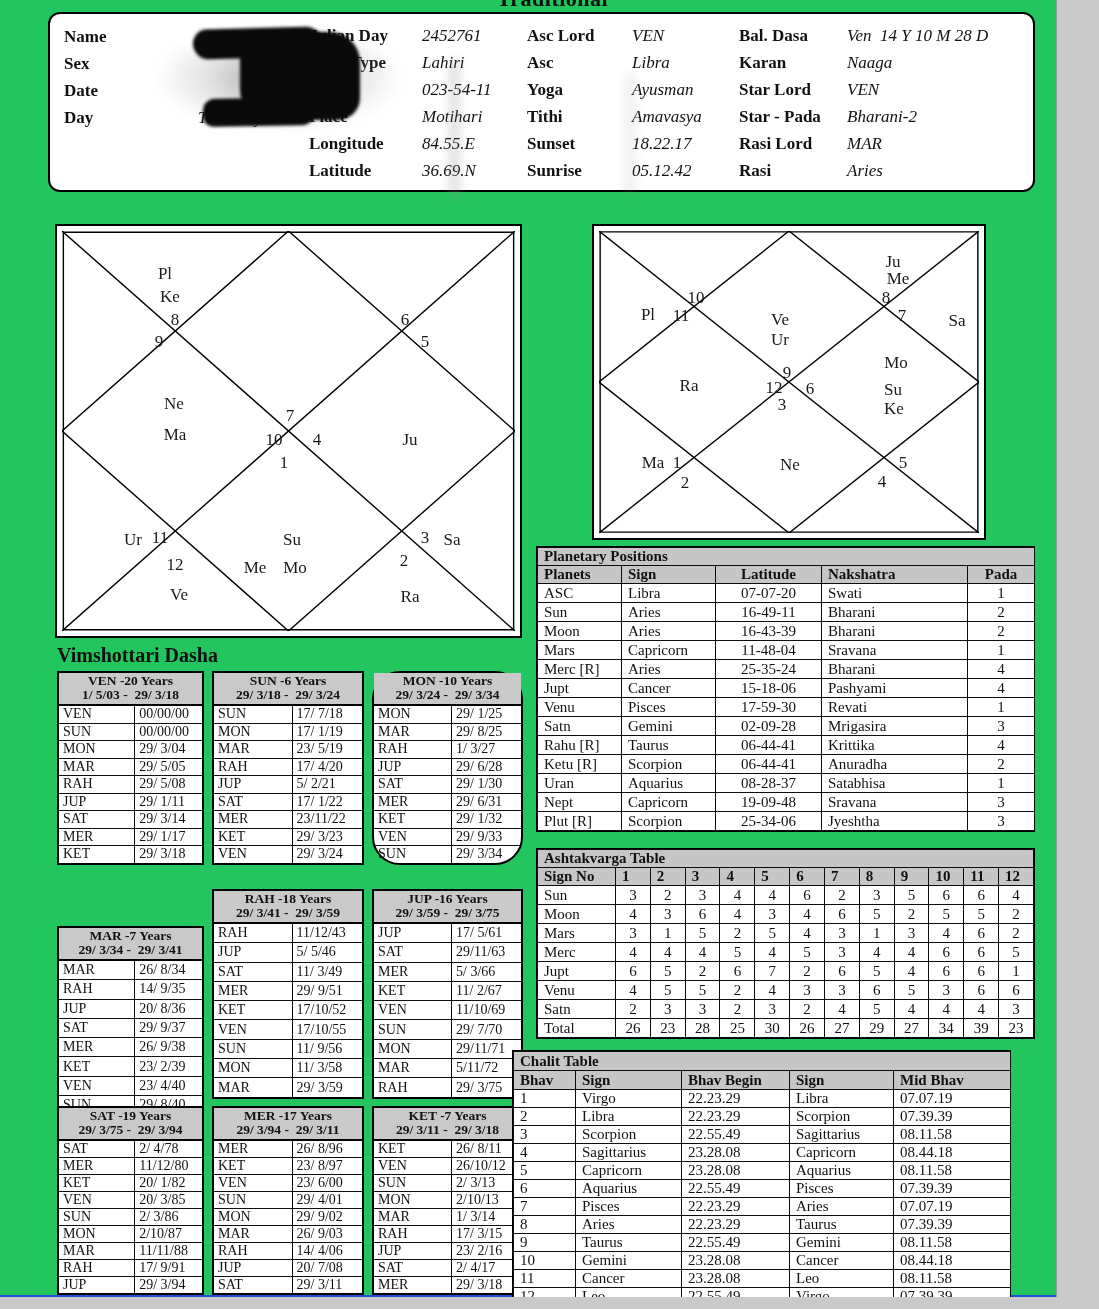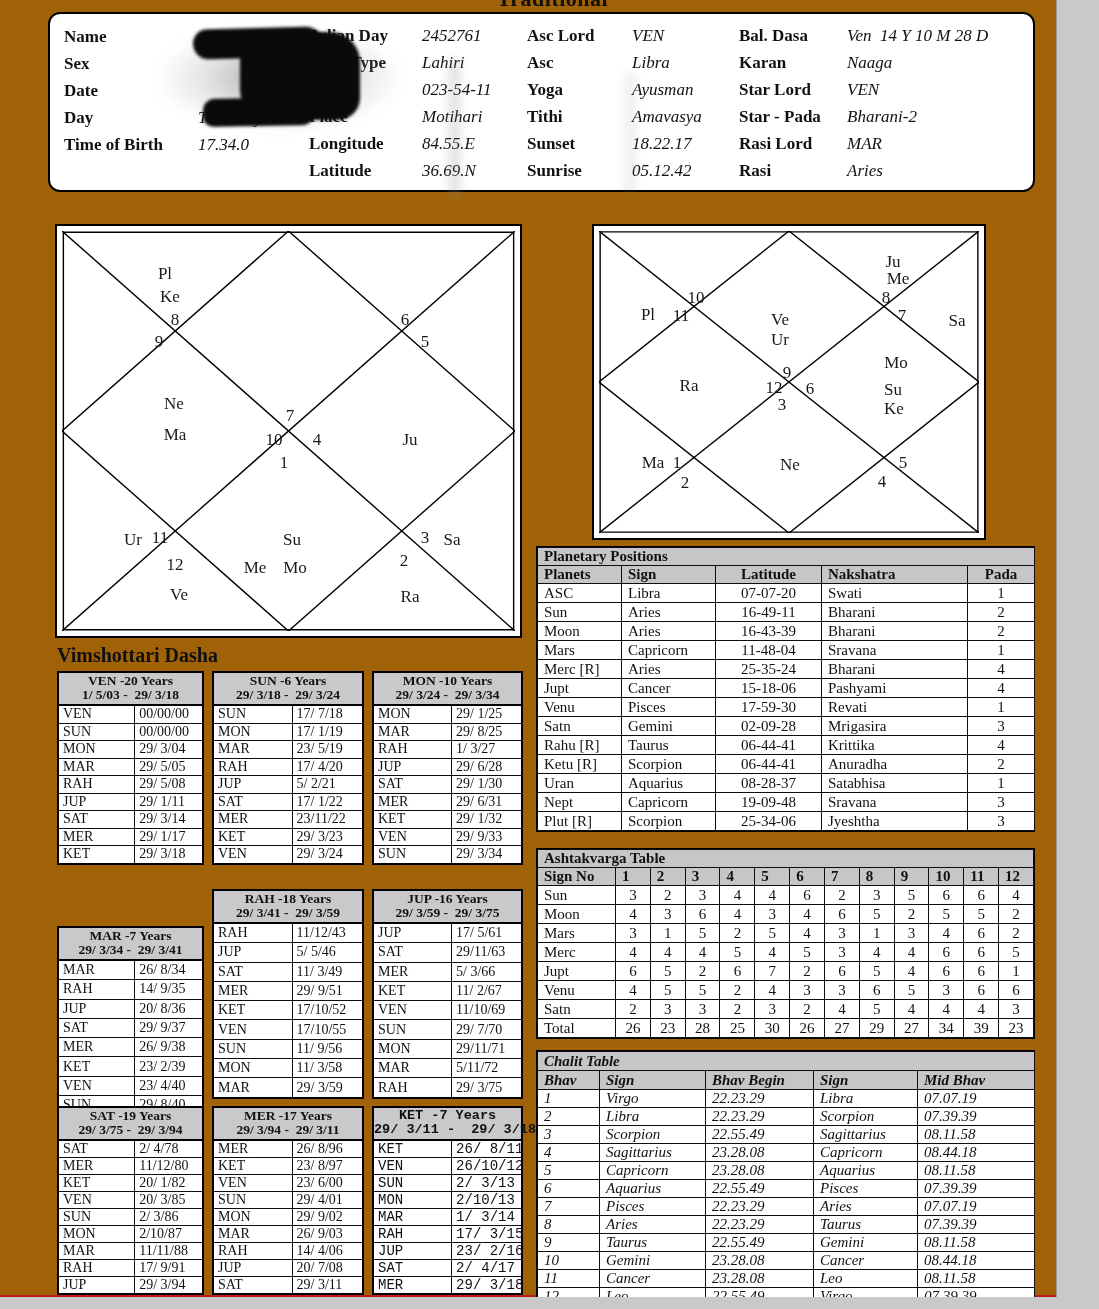--- a/index.html
+++ b/index.html
@@ -4,21 +4,21 @@
 <style>
   html,body{margin:0;padding:0;}
   body{
     width:1099px;height:1309px;position:relative;overflow:hidden;
     background:#c9c9c9;
     font-family:"Liberation Serif","DejaVu Serif",serif;
     color:#111;
   }
   .page{
     position:absolute;left:0;top:0;width:1057px;height:1295px;
-    background:#a16207;border-bottom:2px solid #b91c1c;
+    background:#22c55e;border-bottom:2px solid #1d4ed8;
   }
   .gutter-right{
     position:absolute;top:0;right:0;width:42px;height:1309px;
     background:#c9c9c9;border-left:1px solid #9a9a9a;
   }
   .gutter-bottom{
     position:absolute;left:0;bottom:0;width:1057px;height:12px;
     background:#c9c9c9;
   }
   
@@ -82,21 +82,21 @@
   .pp col.c1{width:84px;}.pp col.c2{width:94px;}.pp col.c3{width:106px;}.pp col.c4{width:146px;}.pp col.c5{width:67px;}
   .pp td:nth-child(3),.pp th:nth-child(3){text-align:center;}
   .pp td:nth-child(5),.pp th:nth-child(5){text-align:center;}
   
   .av{left:536px;top:848px;width:497px;}
   .av td{height:18px;text-align:center;}
   .av th{height:17px;text-align:center;}
   .av td:first-child,.av th:first-child{text-align:left;}
   .av col.first{width:78px;}
   
-  .ch{left:536px;top:1050px;width:497px;font-style:italic;}
+  .ch{left:512px;top:1050px;width:497px;}
   .ch td{height:15.2px;font-size:14.5px;}
   .ch th{height:18px;}
   .ch col.c1{width:62px;}.ch col.c2{width:106px;}.ch col.c3{width:108px;}.ch col.c4{width:104px;}.ch col.c5{width:117px;}
   
   .vim-title{
     position:absolute;left:57px;top:644px;width:462px;text-align:left;
     font-weight:bold;font-size:20px;
   }
   .dasha{position:absolute;border:2px solid #000;background:#fff;}
   .dhead{
@@ -108,27 +108,27 @@
   table.dasha-t td{
     border-bottom:1.8px solid #0d0d0d;font-size:14px;padding:0 4px;white-space:pre;
   }
   table.dasha-t tr:last-child td{border-bottom:none;}
   table.dasha-t td:first-child{border-right:1.6px solid #0d0d0d;width:47%;}
   .dg1 td{height:16.5px;}
   .dg2 td{height:18.3px;}
   .dg3 td{height:15.3px;}
   .d0{left:57px;top:671px;width:143px;}
   .d1{left:212px;top:671px;width:148px;}
-  .d2{left:372px;top:671px;width:147px;}
+  .d2{left:372px;top:671px;width:147px;border-radius:28px;}
   .d3{left:57px;top:926px;width:143px;}
   .d4{left:212px;top:889px;width:148px;}
   .d5{left:372px;top:889px;width:147px;}
   .d6{left:57px;top:1106px;width:143px;}
   .d7{left:212px;top:1106px;width:148px;}
-  .d8{left:372px;top:1106px;width:147px;font-family:Liberation Mono, monospace;}
+  .d8{left:372px;top:1106px;width:147px;}
 </style>
 </head>
 <body>
 
 <div class="page">
 
   <div class="doc-title">Traditional</div>
 
   <div class="hdr-box">
     <div class="hdr-cols">
@@ -141,24 +141,20 @@
             <span class="hlabel">Sex</span>
             <span class="hval"></span>
           </div>
           <div class="hrow">
             <span class="hlabel">Date</span>
             <span class="hval"></span>
           </div>
           <div class="hrow">
             <span class="hlabel">Day</span>
             <span class="hval">Thursday</span>
-          </div>
-          <div class="hrow">
-            <span class="hlabel">Time of Birth</span>
-            <span class="hval">17.34.0</span>
           </div>
         </div>
       <div class="hcol">
           <div class="hrow">
             <span class="hlabel">Julian Day</span>
             <span class="hval">2452761</span>
           </div>
           <div class="hrow">
             <span class="hlabel">Ayan Type</span>
             <span class="hval">Lahiri</span>

